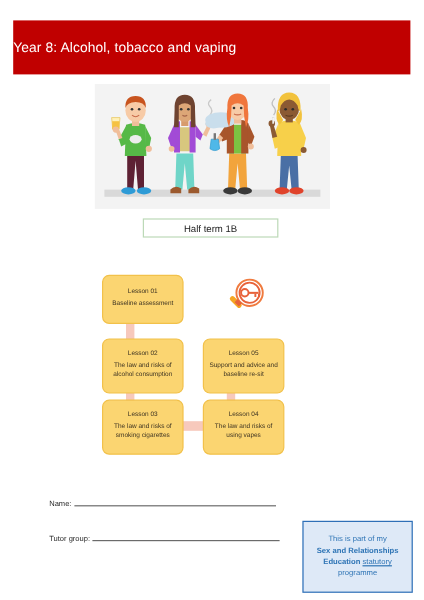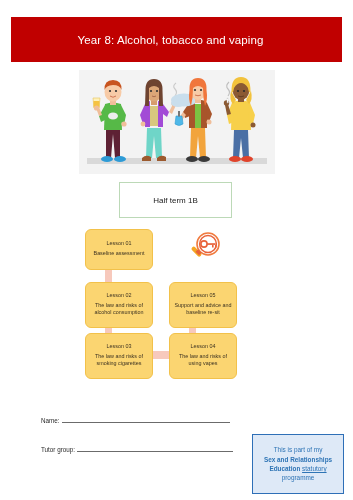--- a/index.html
+++ b/index.html
@@ -20,21 +20,21 @@
   
   .header-banner {
     position: absolute;
     left: 11px;
     top: 17px;
     width: 331px;
     height: 45px;
     background: #C00000;
     display: flex;
     align-items: center;
-    justify-content: center;
+    justify-content: flex-start;
     box-sizing: border-box;
     padding-right: 12px;
   }
   .header-title {
     color: #ffffff;
     font-size: 11.5px;
     letter-spacing: 0.1px;
     white-space: nowrap;
   }
 
@@ -49,21 +49,21 @@
     overflow: hidden;
   }
   .illustration svg { display: block; }
 
   
   .halfterm-box {
     position: absolute;
     left: 119px;
     top: 182px;
     width: 113px;
-    height: 36px;
+    height: 16px;
     border: 1px solid #bcd9b7;
     background: #ffffff;
     display: flex;
     align-items: center;
     justify-content: center;
     box-sizing: border-box;
   }
   .halfterm-label {
     font-size: 8px;
     color: #222222;

